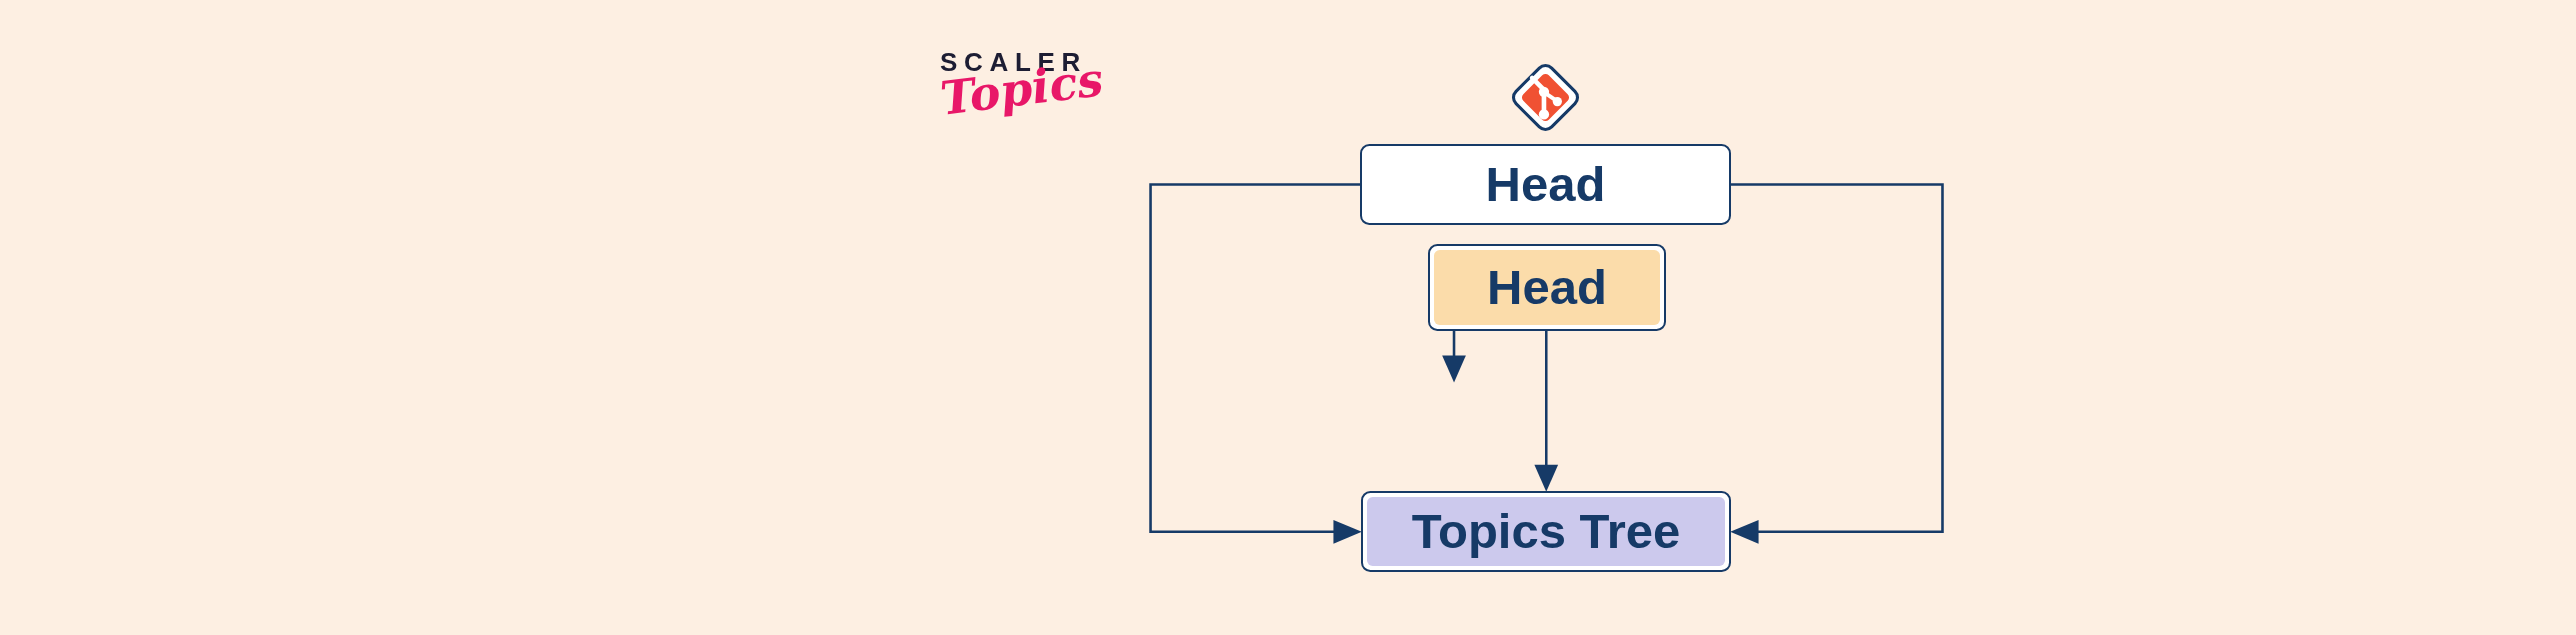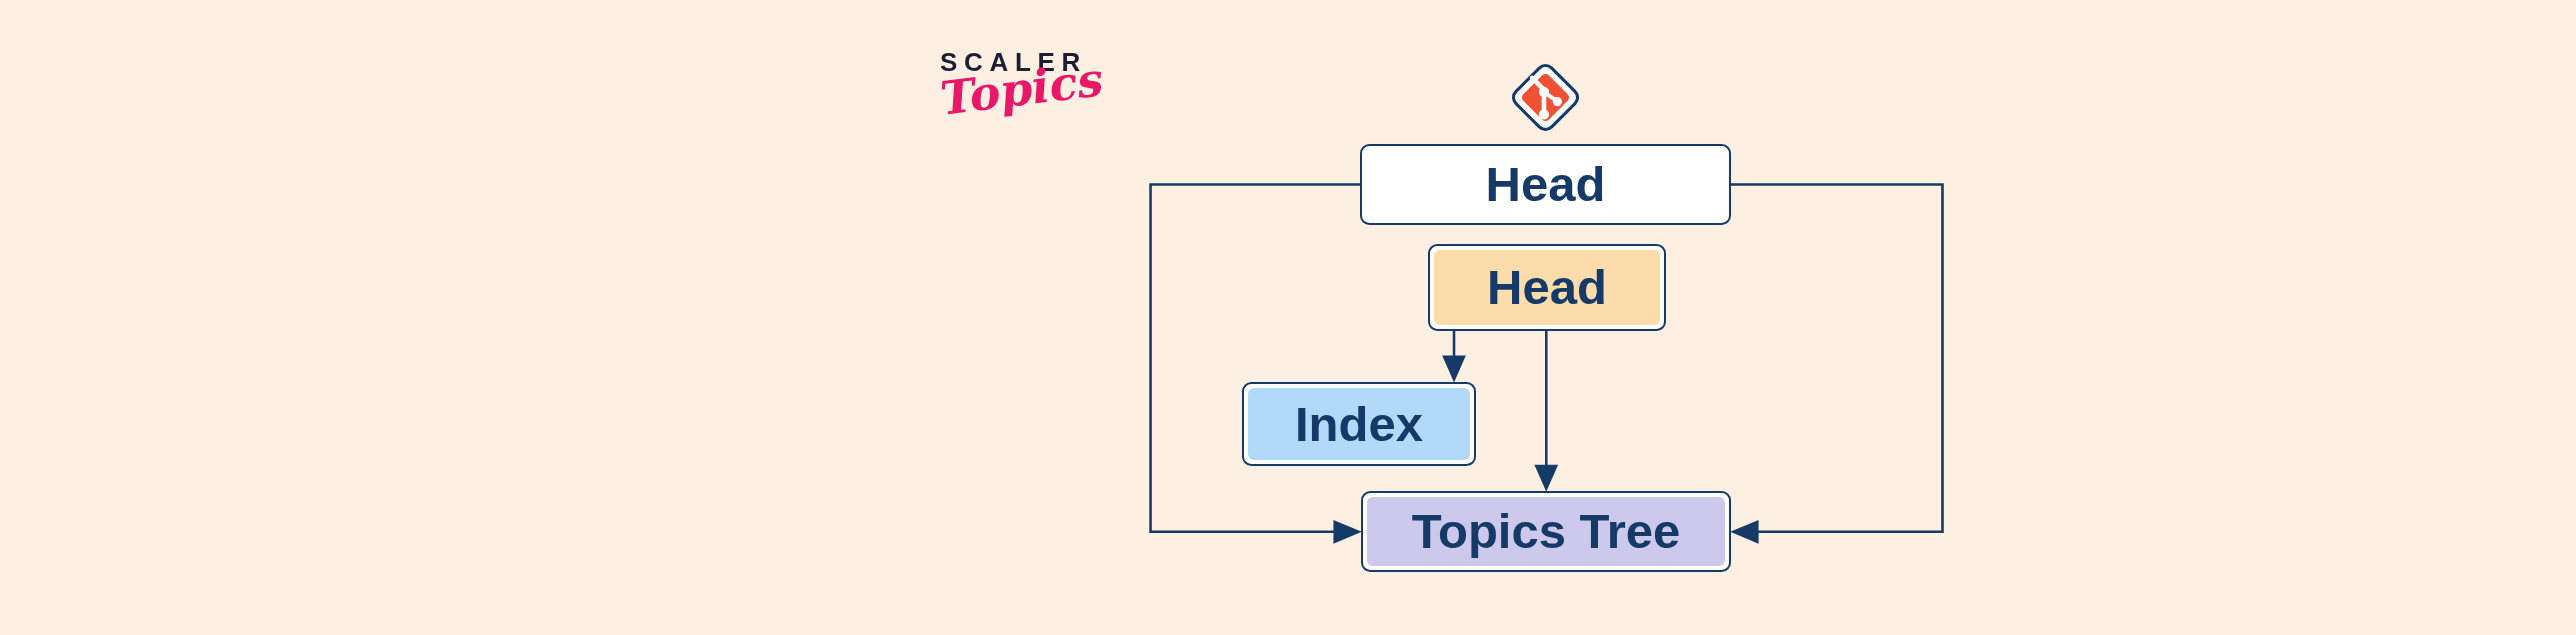--- a/index.html
+++ b/index.html
@@ -155,25 +155,20 @@
       <span class="label">Head</span>
     </div>
   </div>
 
   <div class="node node-head">
     <div class="inner">
       <span class="label">Head</span>
     </div>
   </div>
 
-  <div class="node node-index">
-    <div class="inner">
-      <span class="label">Index</span>
-    </div>
-  </div>
 
   <div class="node node-working">
     <div class="inner">
       <span class="label">Topics Tree</span>
     </div>
   </div>
 
 </div>
 
 

